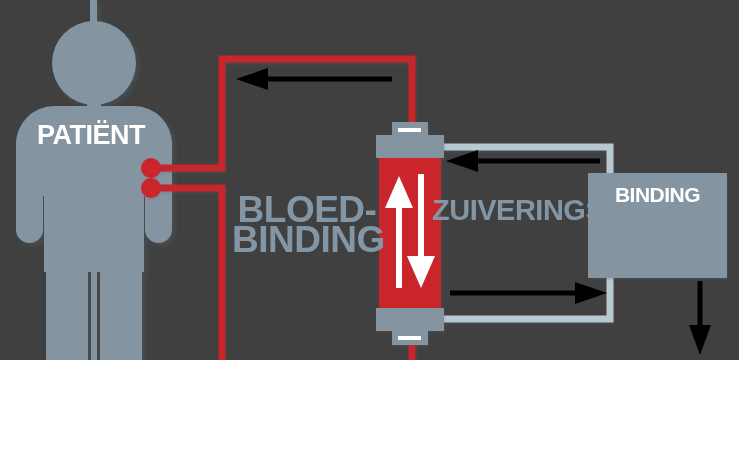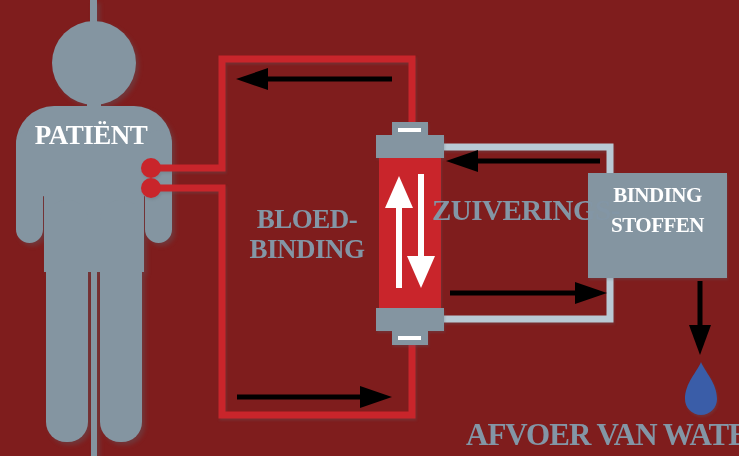--- a/index.html
+++ b/index.html
@@ -1,23 +1,23 @@
 <!DOCTYPE html>
 <html><head>
 <meta charset="utf-8">
 <style>
   html,body{margin:0;padding:0;background:#ffffff;}
-  #stage{position:relative;width:739px;height:456px;overflow:hidden;background:#7f1d1d;
-         font-family:Liberation Serif, serif;}
+  #stage{position:relative;width:739px;height:360px;overflow:hidden;background:#404040;
+         font-family:Liberation Sans, sans-serif;}
   #diagram-svg{position:absolute;left:0;top:0;}
   .label{position:absolute;font-weight:bold;letter-spacing:-0.5px;line-height:30px;
          color:#8396a6;text-align:center;white-space:nowrap;}
   .label span{display:block;}
   #patient-label{left:16px;top:121px;width:150px;font-size:27px;color:#ffffff;line-height:28px;}
-  #blood-label{left:232px;top:204px;width:150px;font-size:27px;}
+  #blood-label{left:232px;top:195px;width:150px;font-size:37px;}
   #purification-label{left:432px;top:195px;width:170px;font-size:29px;}
   #binding-label{left:588px;top:180px;width:139px;font-size:21px;line-height:30px;color:#ffffff;}
   #drain-label{left:466px;top:420px;width:262px;font-size:31px;letter-spacing:-1px;text-align:right;}
   .softshadow{filter:drop-shadow(3px 3px 2px rgba(90,100,110,0.35));}
   .lineshadow{filter:drop-shadow(1px 2px 1px rgba(90,100,110,0.25));}
 </style>
 </head>
 <body>
 
 <div id="stage">
@@ -105,20 +105,19 @@
     <span>BLOED-</span>
     <span>BINDING</span>
   </div>
 
   <div id="purification-label" class="label">
     <span>ZUIVERINGS-</span>
   </div>
 
   <div id="binding-label" class="label">
     <span>BINDING</span>
-    <span>STOFFEN</span>
   </div>
 
   <div id="drain-label" class="label">
     <span>AFVOER VAN WATER</span>
   </div>
 
 </div>
 
 </body></html>

